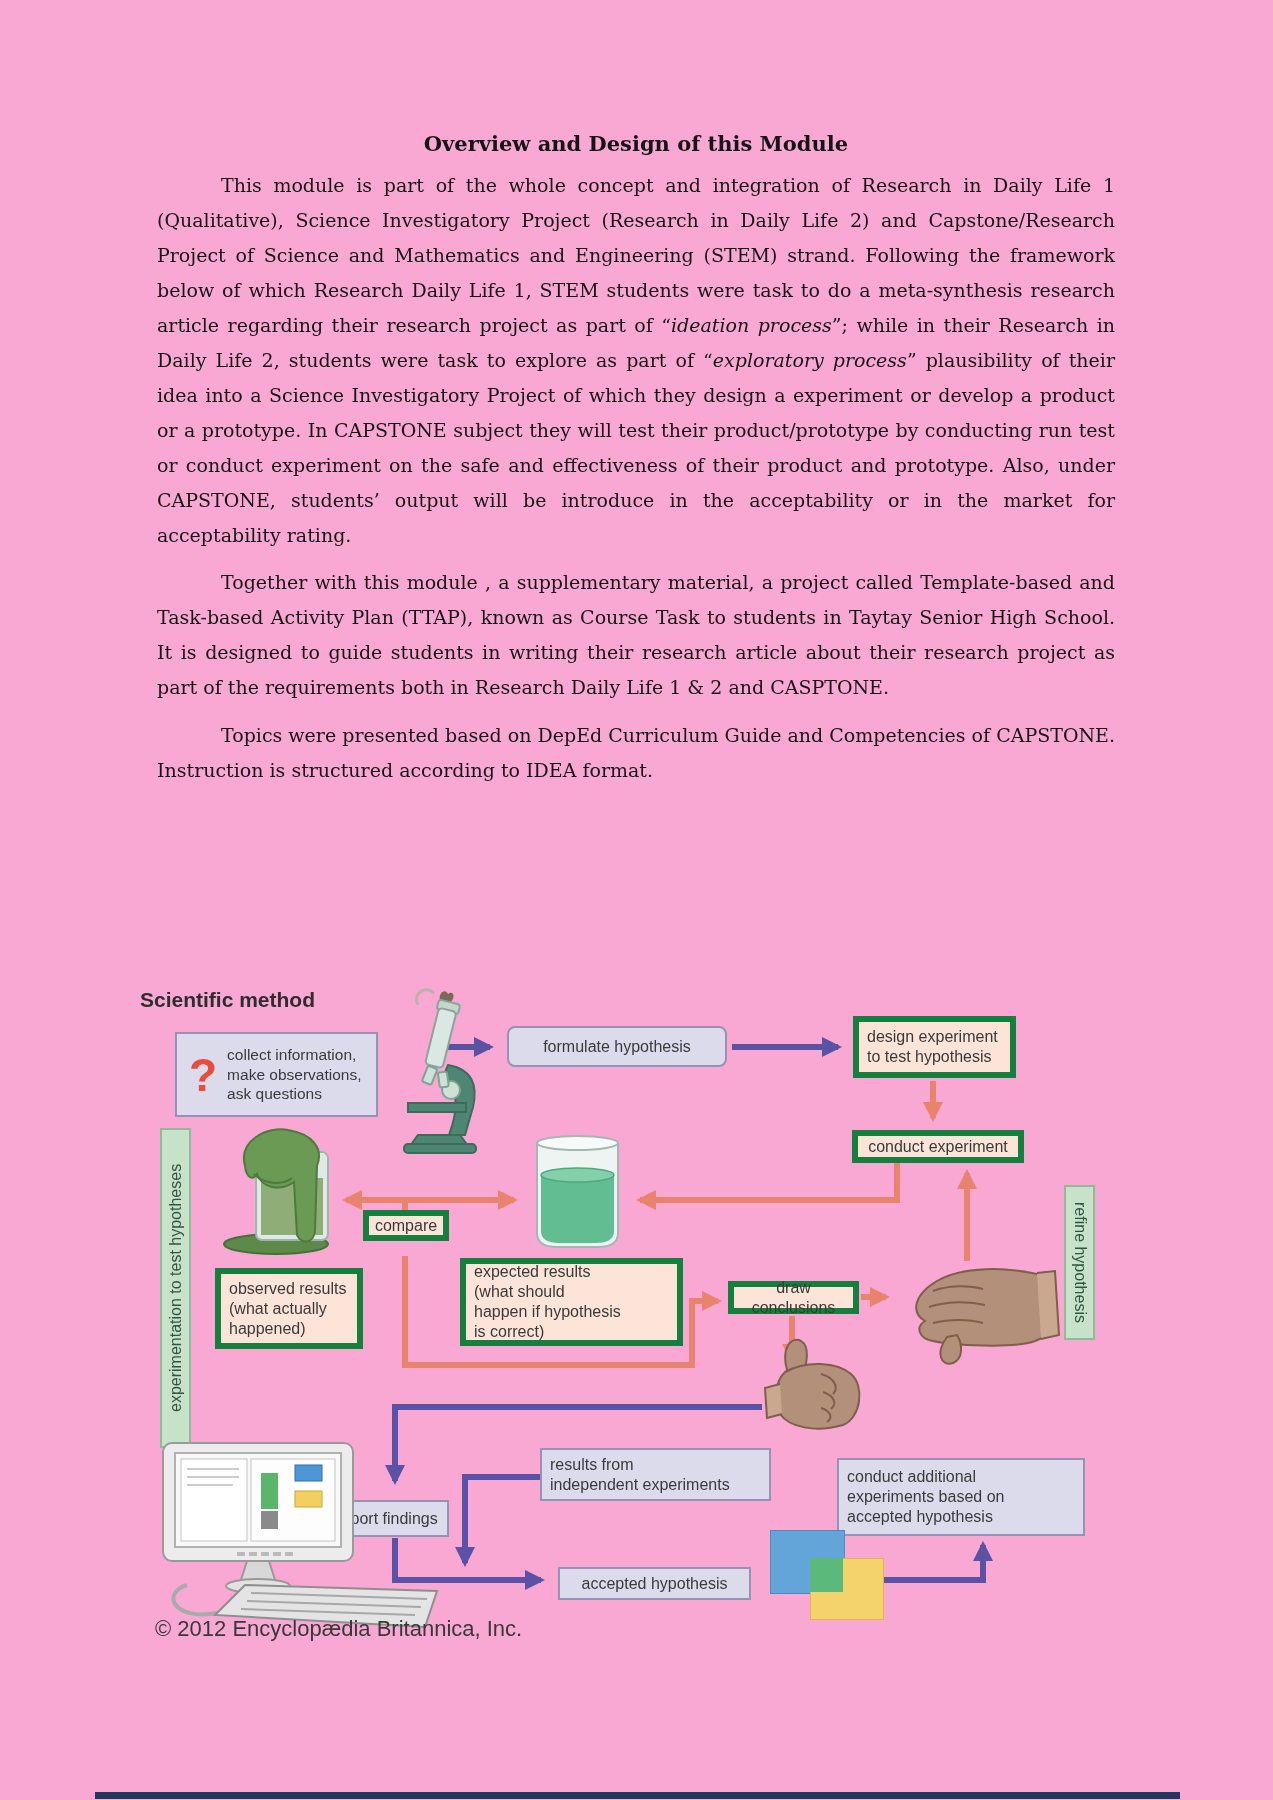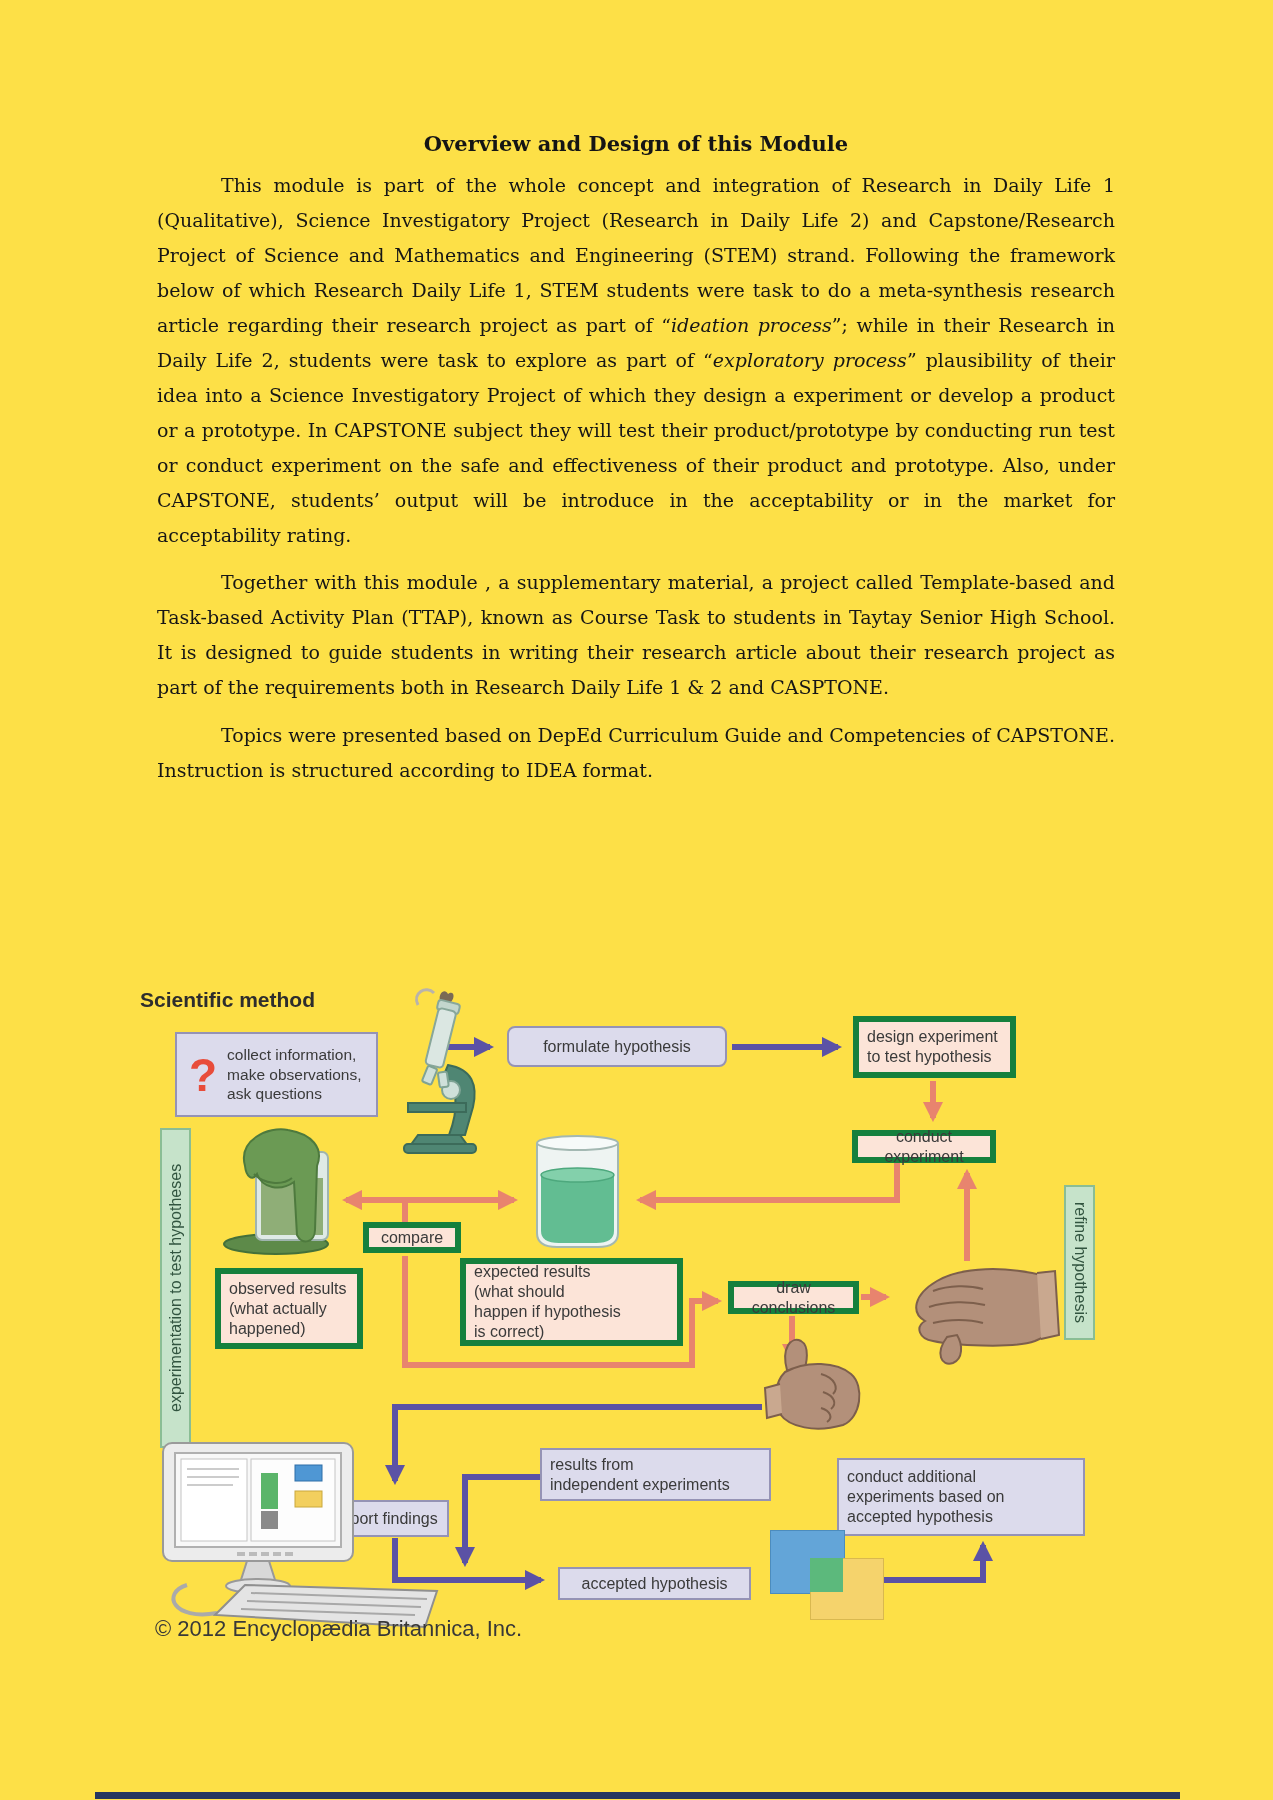--- a/index.html
+++ b/index.html
@@ -1,16 +1,16 @@
 <!DOCTYPE html>
 <html><head>
 <meta charset="utf-8">
 <style>
   html,body{margin:0;padding:0;background:#ffffff;}
-  .page{position:relative;width:1273px;height:1800px;background:#fde047;overflow:hidden;
+  .page{position:relative;width:1273px;height:1800px;background:#f9a8d4;overflow:hidden;
         font-family:"Liberation Sans",sans-serif;}
 
   
   .doc-title{position:absolute;top:131px;left:157px;width:958px;text-align:center;
              font-family:"DejaVu Serif",serif;font-weight:bold;font-size:21px;color:#151515;}
   .doc-body{position:absolute;top:168px;left:157px;width:958px;
             font-family:"DejaVu Serif",serif;font-size:19px;line-height:1.84;color:#161616;
             text-align:justify;}
   .doc-body p{margin:0 0 13px 0;text-indent:64px;}
   .it{font-style:italic;}
@@ -90,33 +90,33 @@
 
     <div class="bx lav ctr" style="left:367px;top:41px;width:220px;height:41px;border-radius:8px;">
       <span>formulate hypothesis</span>
     </div>
 
     <div class="bx pch" style="left:713px;top:31px;width:163px;height:62px;">
       <span>design experiment
 to test hypothesis</span>
     </div>
 
-    <div class="bx pch ctr" style="left:712px;top:145px;width:144px;height:33px;">
+    <div class="bx pch ctr" style="left:712px;top:145px;width:172px;height:33px;">
       <span>conduct experiment</span>
     </div>
 
     <div class="bx grn vt-down" style="left:924px;top:200px;width:31px;height:155px;">
       <span>refine hypothesis</span>
     </div>
 
     <div class="bx grn vt-up" style="left:20px;top:143px;width:31px;height:320px;">
       <span>experimentation to test hypotheses</span>
     </div>
 
-    <div class="bx pch ctr" style="left:223px;top:237px;width:98px;height:31px;">
+    <div class="bx pch ctr" style="left:223px;top:225px;width:86px;height:31px;">
       <span>compare</span>
     </div>
 
     <div class="bx pch" style="left:75px;top:283px;width:148px;height:81px;">
       <span>observed results
 (what actually
 happened)</span>
     </div>
 
     <div class="bx pch" style="left:320px;top:273px;width:223px;height:88px;">

